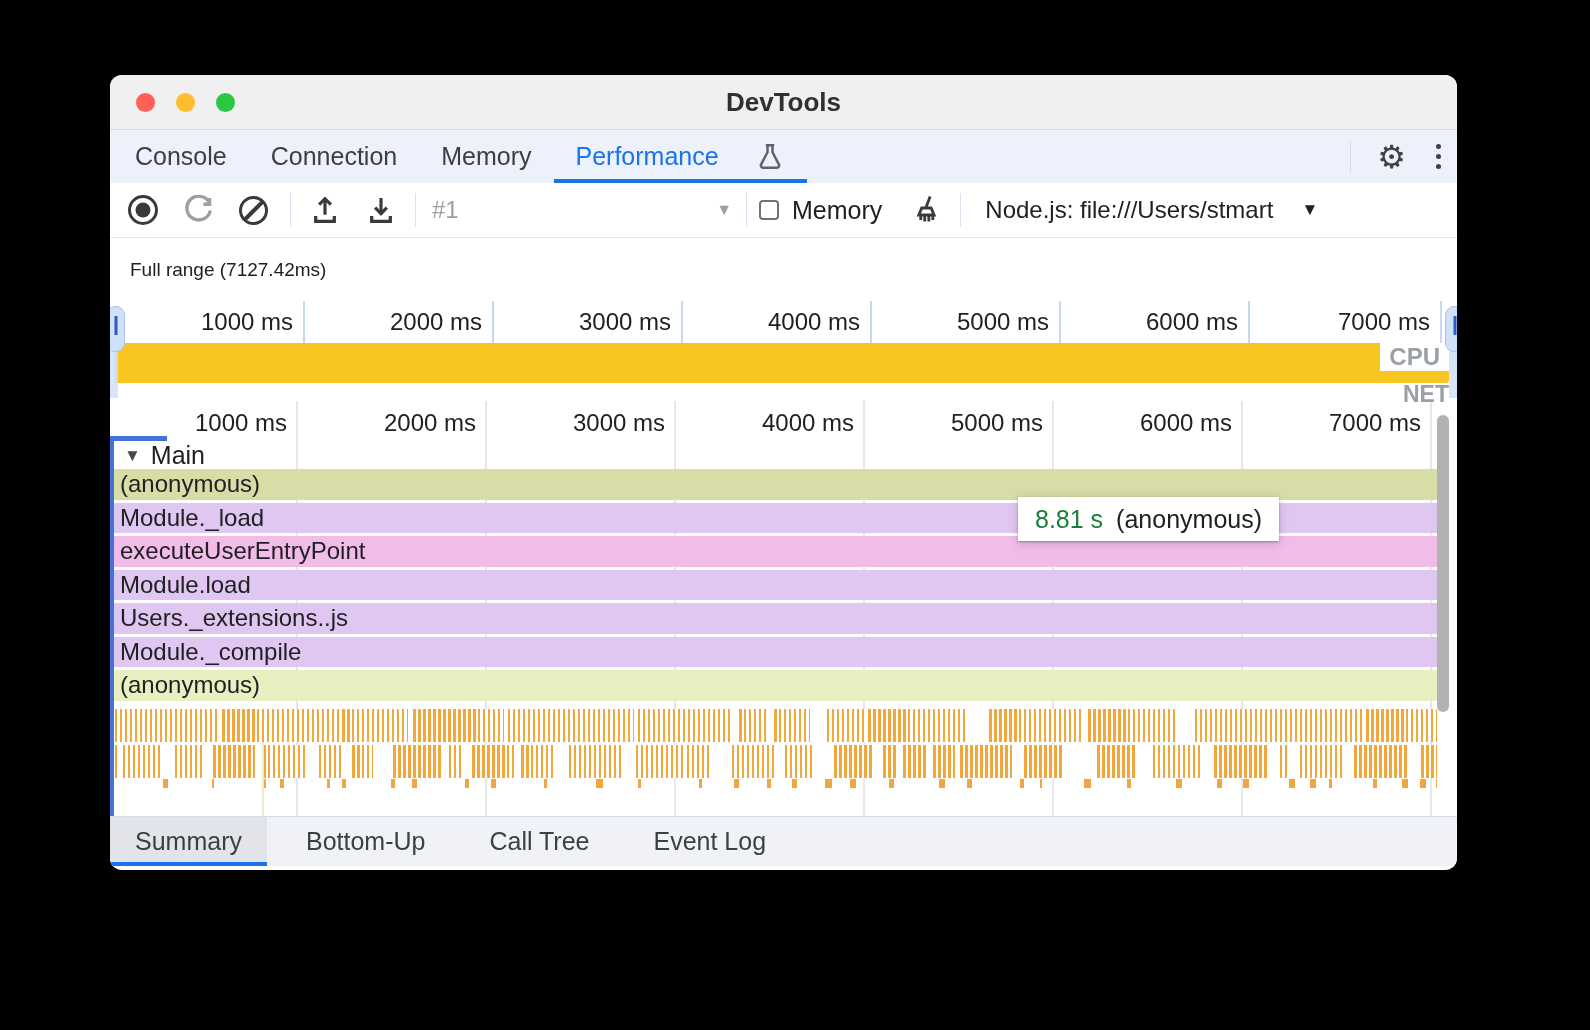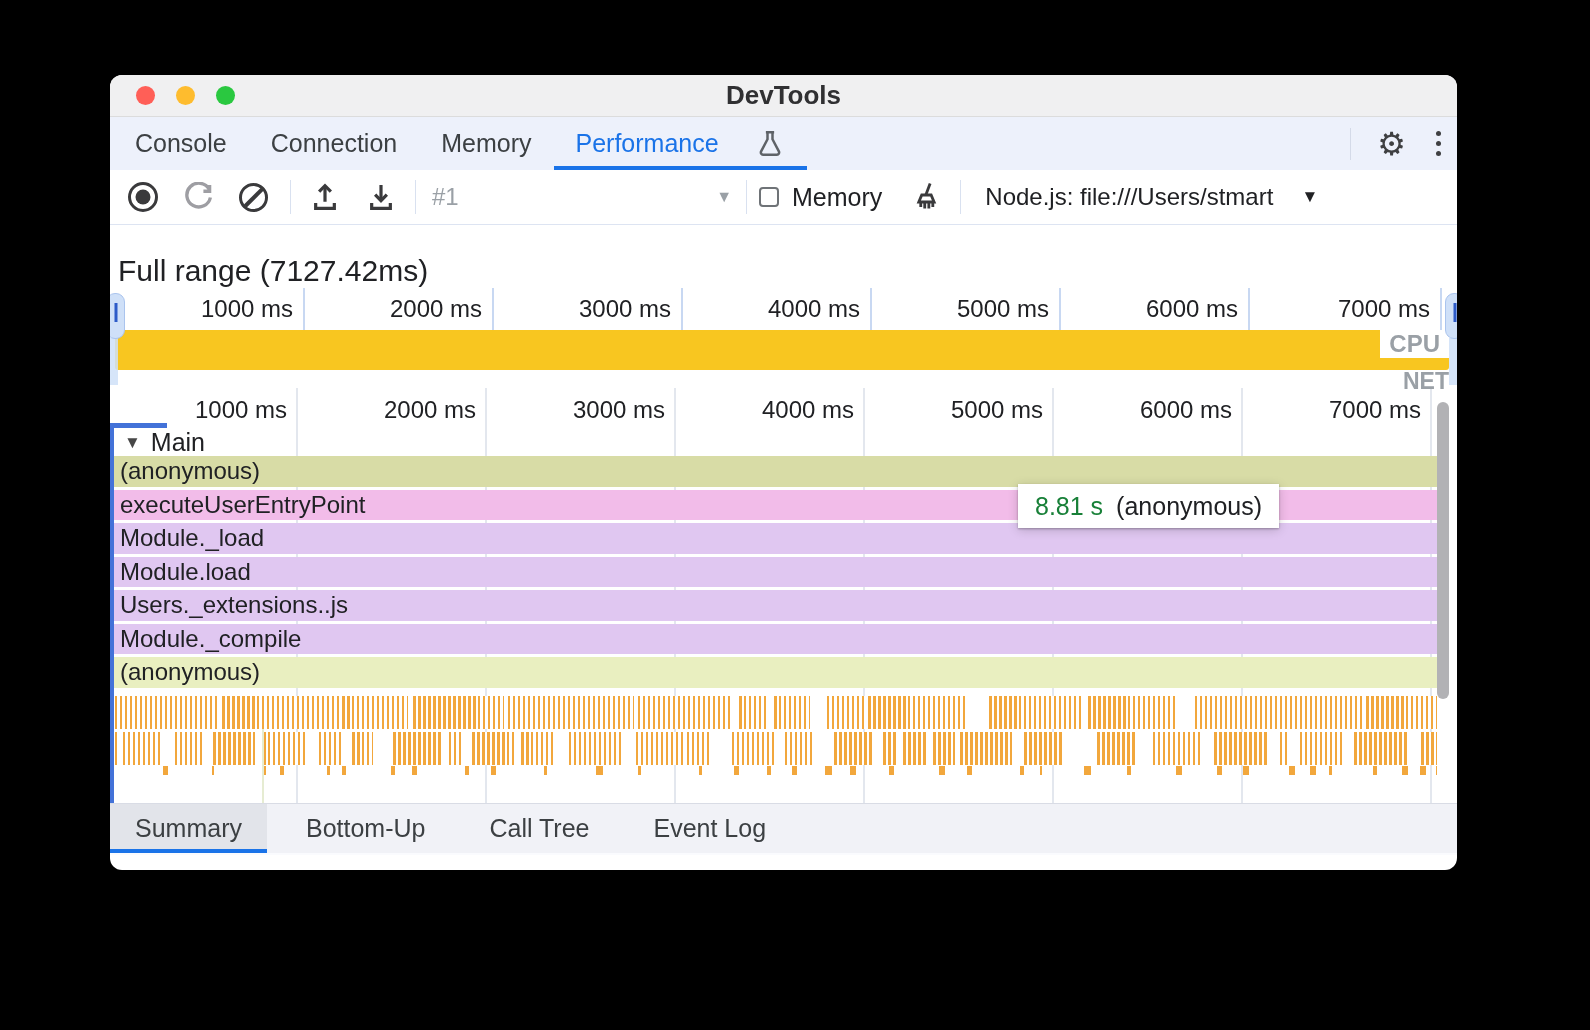--- a/index.html
+++ b/index.html
@@ -6,21 +6,21 @@
   html,body { margin:0; padding:0; }
   body {
     width:1590px; height:1030px; background:#000;
     font-family:"Liberation Sans", sans-serif; position:relative; overflow:hidden;
   }
   .window {
     position:absolute; left:110px; top:75px; width:1347px; height:795px;
     border-radius:12px; overflow:hidden; background:#fff;
   }
   
-  .titlebar { height:42px; background:#f0f0f1; border-bottom:1px solid #dcdcdc;
+  .titlebar { height:55px; background:#f0f0f1; border-bottom:1px solid #dcdcdc;
     display:flex; align-items:center; position:relative; }
   .lights { position:absolute; left:26px; top:0; height:100%; display:flex; align-items:center; gap:21px; }
   .light { width:19px; height:19px; border-radius:50%; }
   .light.red { background:#ff5f57; } .light.yellow { background:#febc2e; } .light.green { background:#2ac840; }
   .wtitle { width:100%; text-align:center; font-size:26px; font-weight:bold; color:#303032; }
 
   
   .tabbar { height:53px; background:#edf1fb; display:flex; align-items:stretch; position:relative; padding-left:3px; }
   .tab { display:flex; align-items:center; gap:11px; padding:0 22px; font-size:25px; color:#3c4043; white-space:nowrap; }
   .tab.active { color:#1a73e8; box-shadow: inset 0 -4px 0 #1a73e8; gap: 36px; }
@@ -43,22 +43,22 @@
     background:#3a3a3c; transform:translate(-50%,-50%) rotate(45deg); }
   .session { width:300px; display:flex; align-items:center; justify-content:space-between;
     font-size:24px; color:#9aa0a6; }
   .caret { font-size:16px; color:#9aa0a6; }
   .caret.dark { color:#202124; font-size:17px; }
   .checkbox { width:20px; height:20px; border:2.5px solid #6f7377; border-radius:4px; background:#fff; }
   .memlabel { font-size:25px; color:#202124; }
   .target { font-size:24px; color:#202124; white-space:nowrap; }
 
   
-  .fullrange { height:63px; display:flex; align-items:flex-end; padding-left:8px;
-    font-size:30px; color:#202124; background:#fff; }
+  .fullrange { height:63px; display:flex; align-items:center; padding-left:20px;
+    font-size:19px; color:#202124; background:#fff; }
 
   
   .overview { position:relative; height:100px; background:#fff; border-bottom:1px solid #cfdcf0; }
   .ov-tick { position:absolute; top:0; width:2px; height:42px; background:#c8d8f2; }
   .ov-label { position:absolute; top:7px; width:130px; text-align:right; font-size:24px; color:#202124; }
   .cpu-band { position:absolute; top:42px; left:5px; right:8px; height:40px; background:#f8c620; border-radius:3px; }
   .cpu-chip { position:absolute; right:8px; top:42px; height:28px; line-height:28px; background:#fff;
     padding:0 9px; font-weight:bold; font-size:24px; color:#9aa0a6; z-index:3; }
   .net-strip { position:absolute; top:82px; left:0; right:0; height:18px; background:#fff; }
   .net-label { position:absolute; right:8px; top:80px; font-weight:bold; font-size:23px; color:#9aa0a6; z-index:3; }
@@ -248,22 +248,22 @@
         <div class="fl-label" style="left: 1171px;">7000 ms</div>
       </div>
     <div class="blue-line"></div>
     <div class="blue-tick"></div>
     <div class="main-header">
       <span class="disclosure">▼</span>
       <span>Main</span>
     </div>
     <div class="rows" id="fl-rows">
         <div class="frow" style="background: rgb(216, 220, 166);">(anonymous)</div>
+        <div class="frow" style="background: rgb(224, 199, 241);">Module._load</div>
         <div class="frow" style="background: rgb(242, 188, 233);">executeUserEntryPoint</div>
-        <div class="frow" style="background: rgb(224, 199, 241);">Module._load</div>
         <div class="frow" style="background: rgb(224, 199, 241);">Module.load</div>
         <div class="frow" style="background: rgb(224, 199, 241);">Users._extensions..js</div>
         <div class="frow" style="background: rgb(224, 199, 241);">Module._compile</div>
         <div class="frow" style="background: rgb(233, 239, 192);">(anonymous)</div>
       </div>
     <div class="stripe-row" id="stripesA" style="top:308px">
         <div class="sseg" style="left: 0px; width: 108.1px;"></div>
         <div class="sseg" style="left: 112.4px; width: 117.1px;"></div>
         <div class="sseg" style="left: 232.3px; width: 65.5px;"></div>
         <div class="sseg" style="left: 303px; width: 91.4px;"></div>

